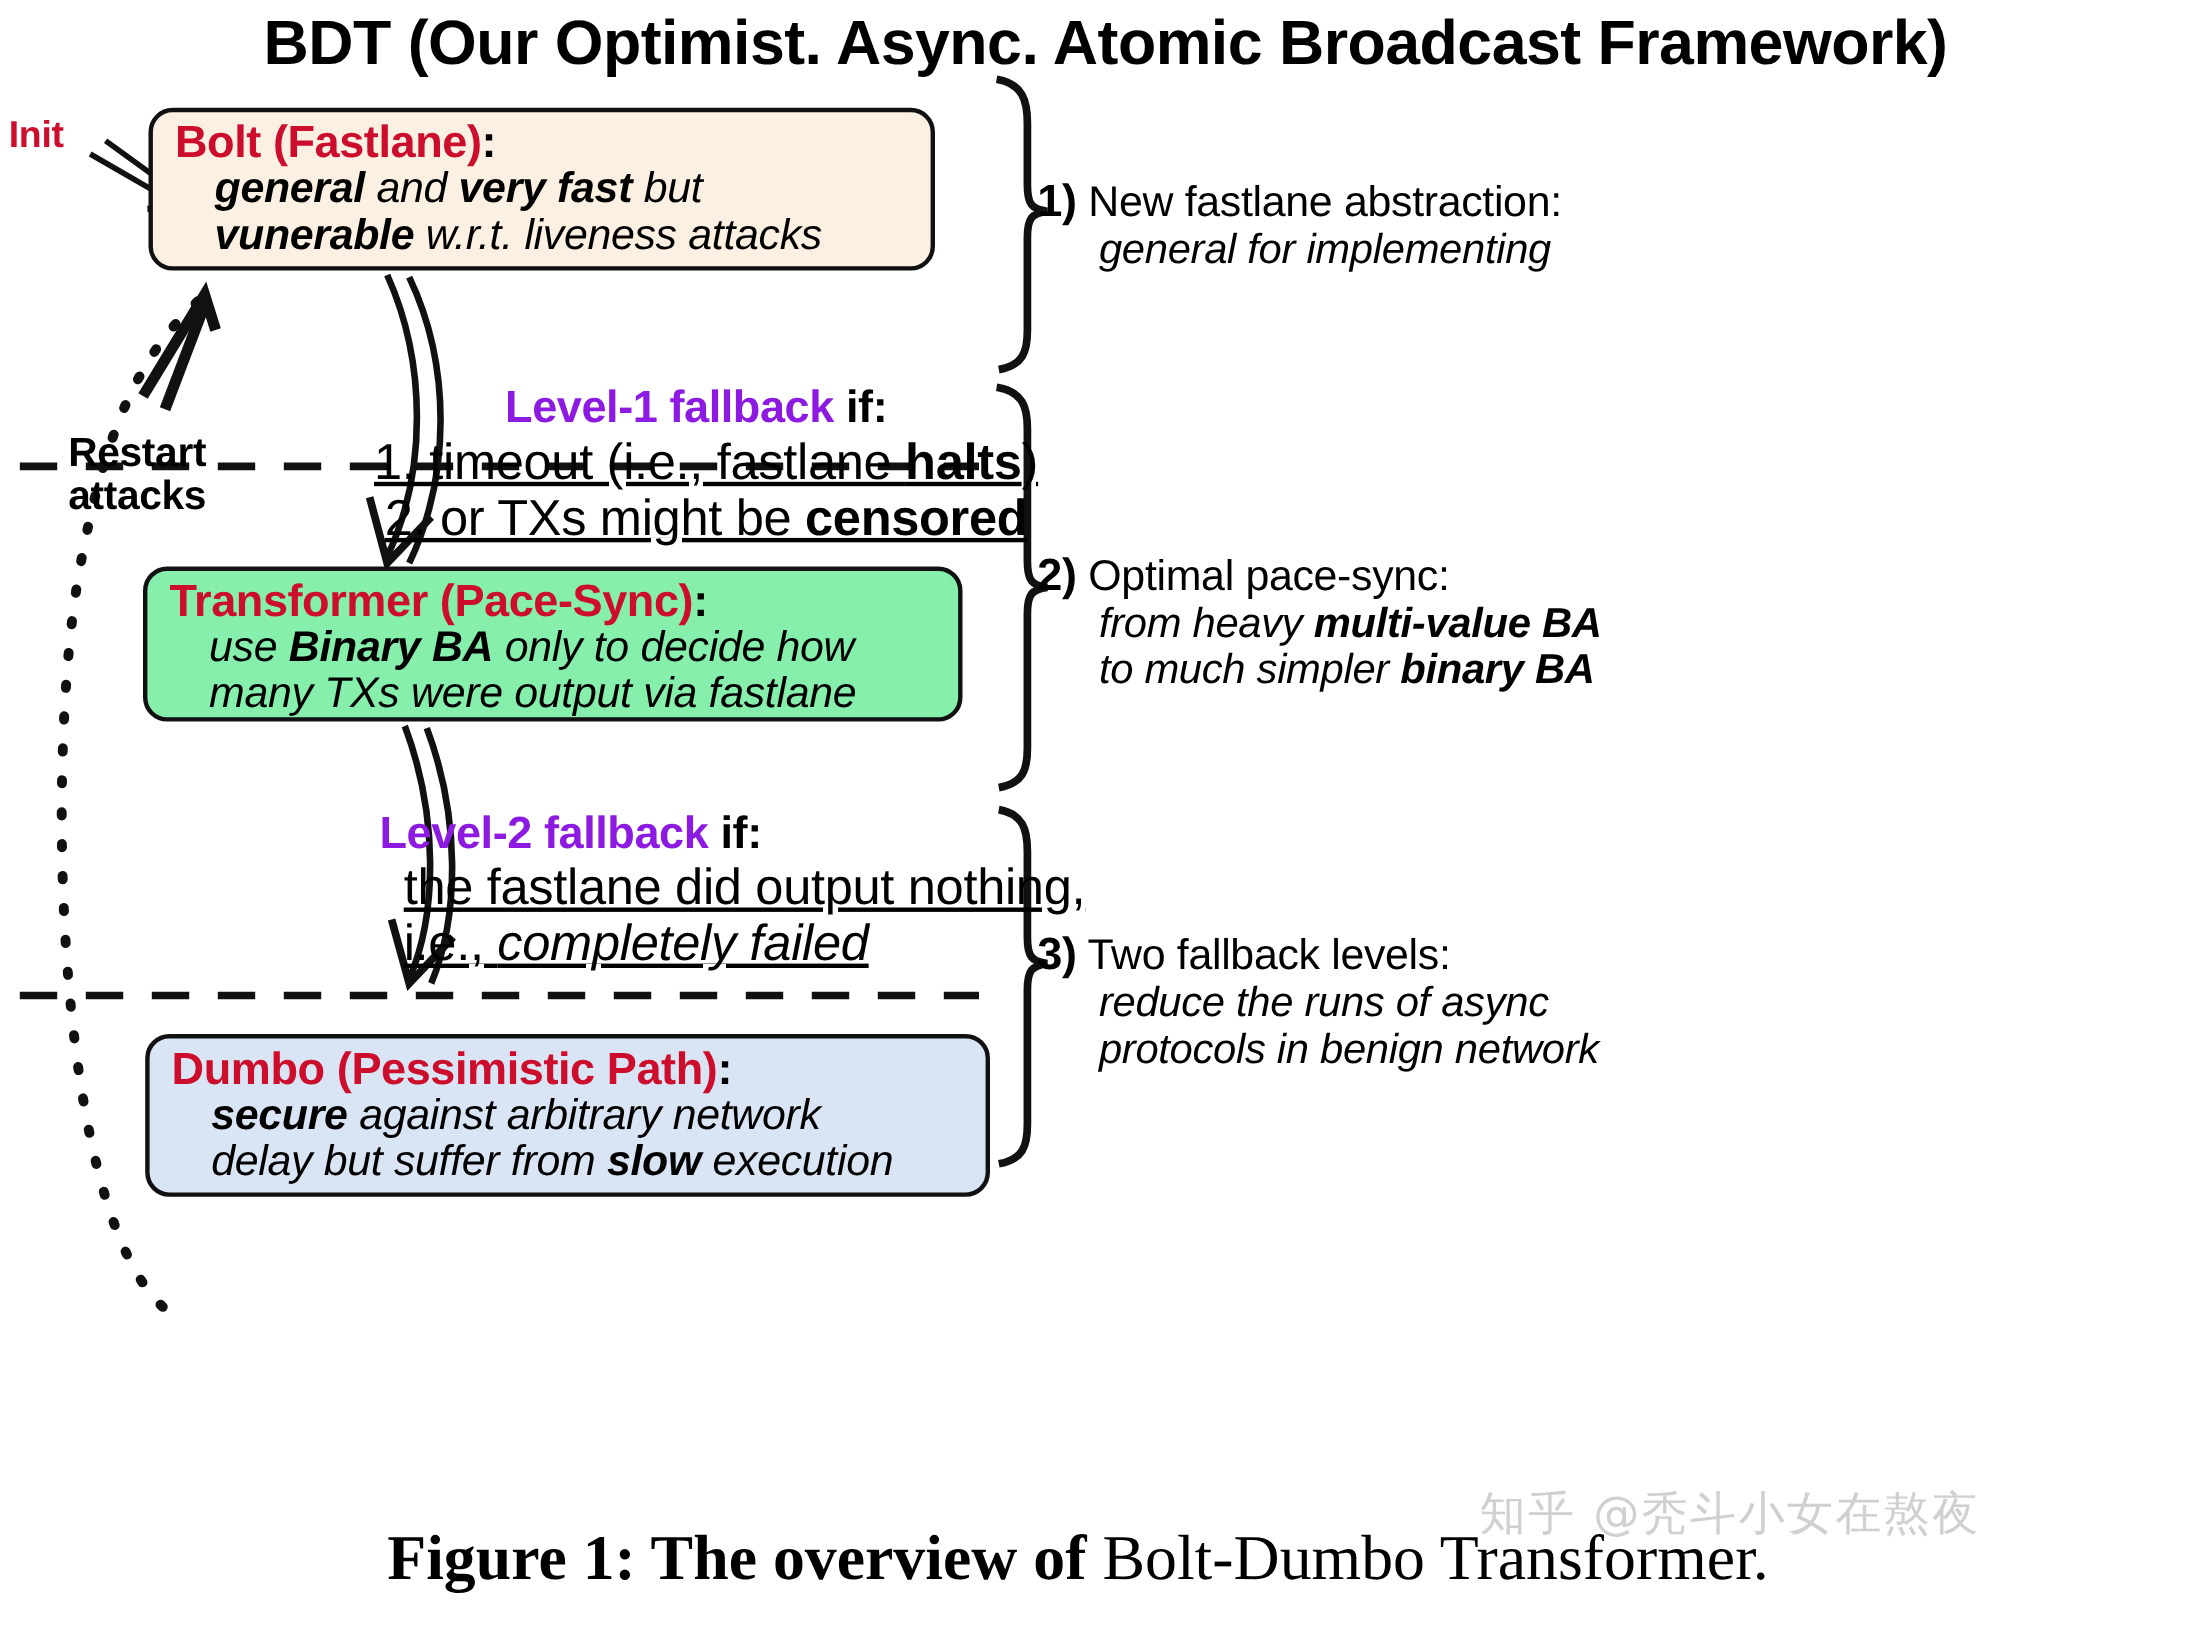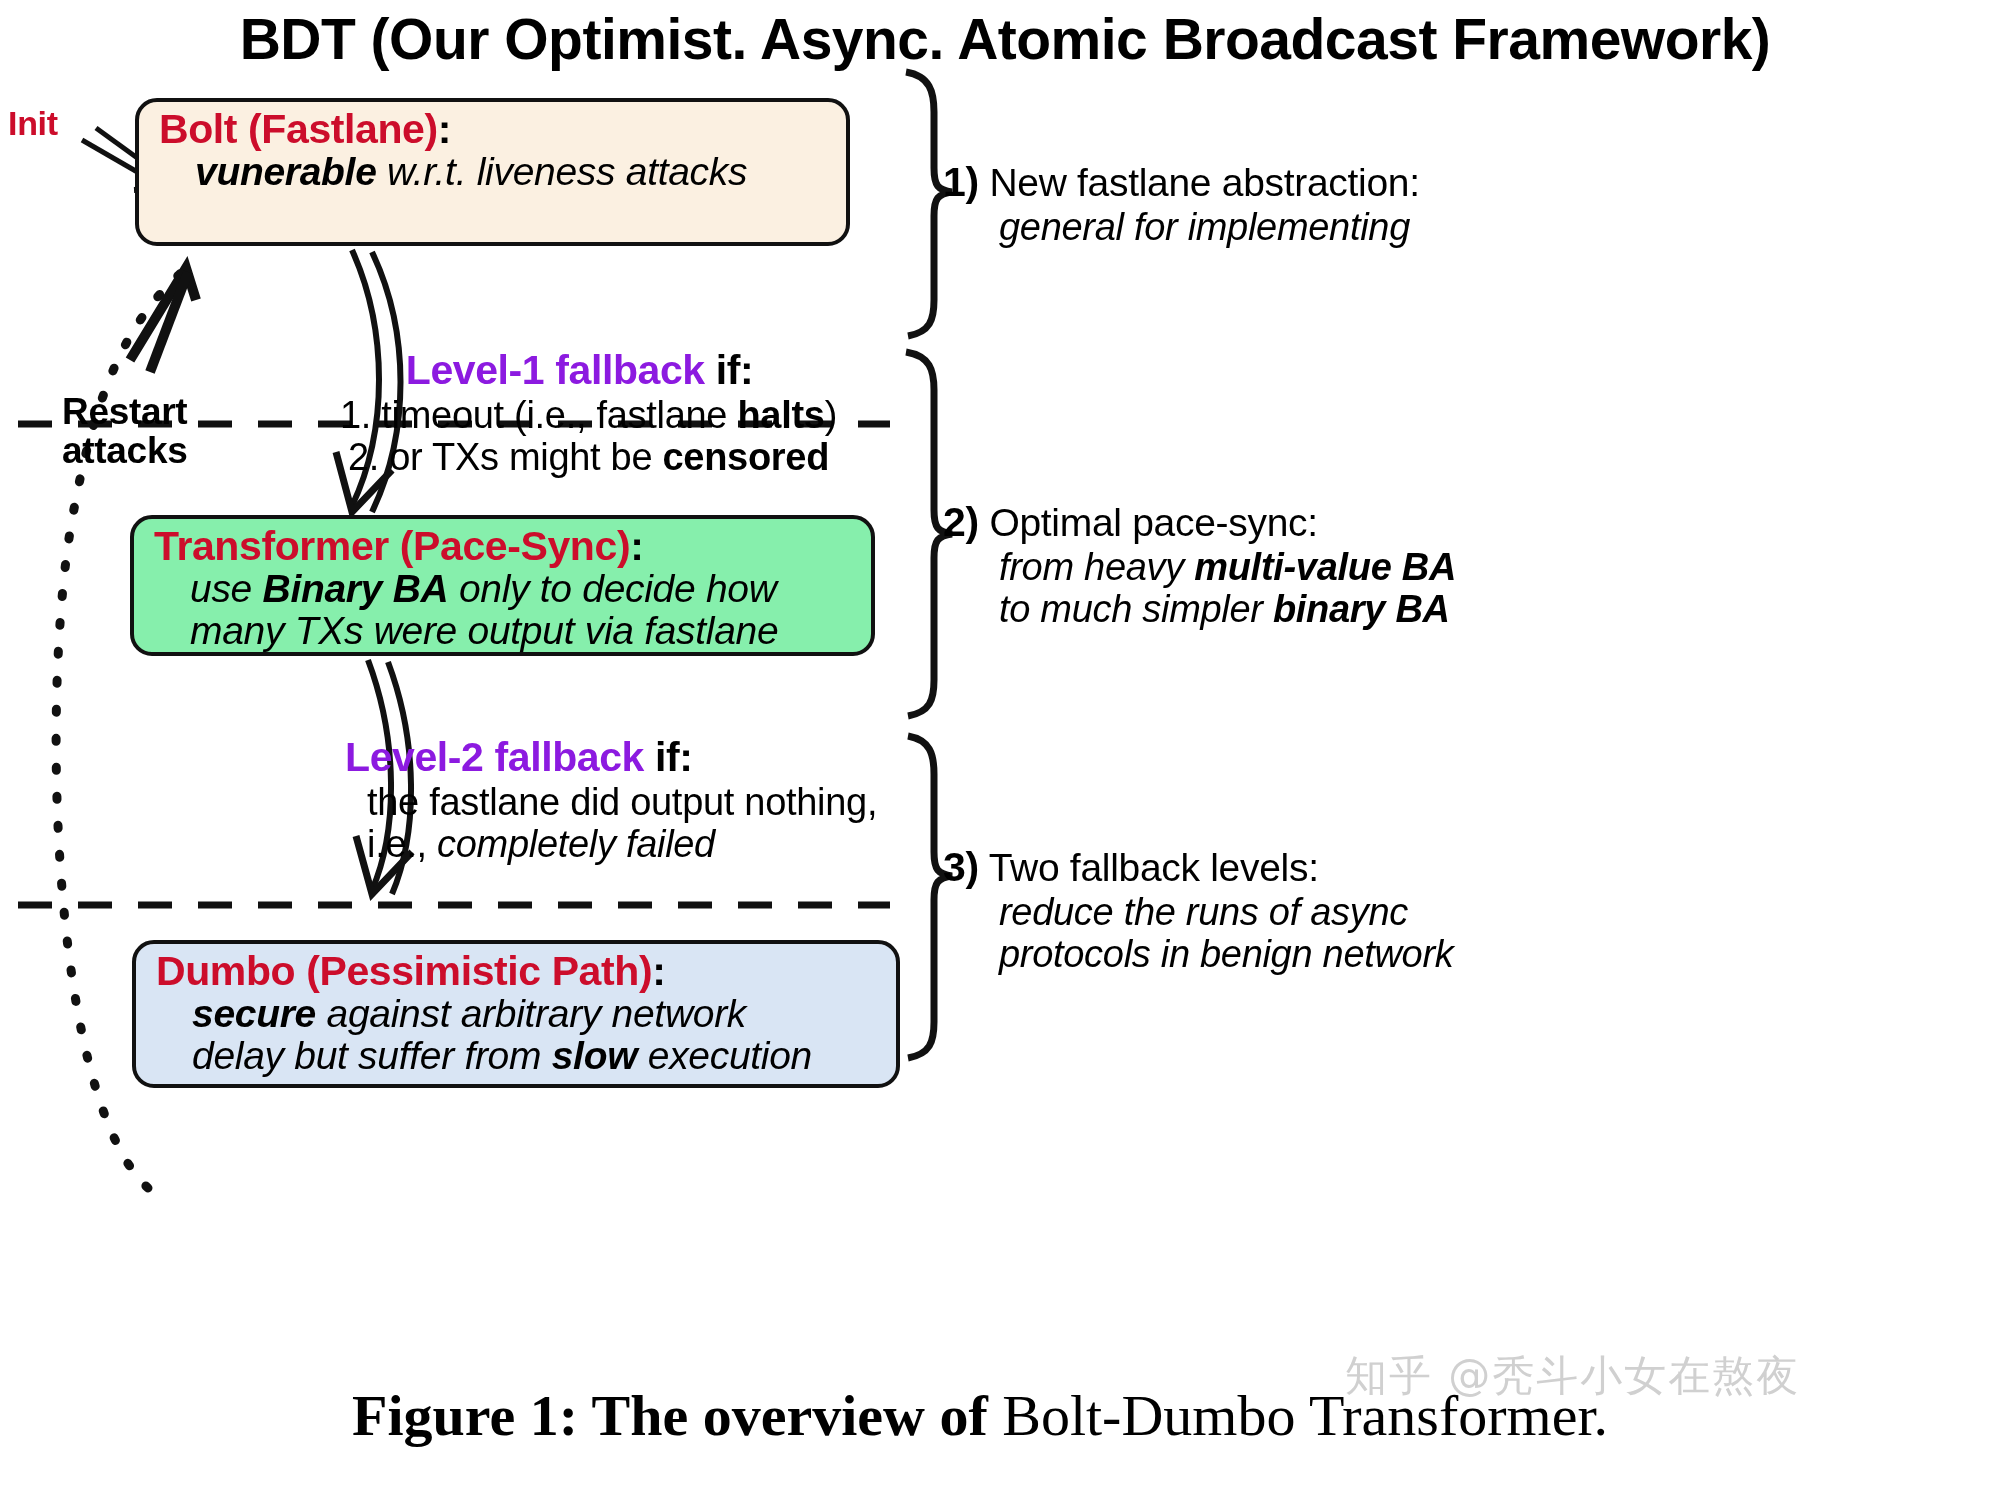--- a/index.html
+++ b/index.html
@@ -41,21 +41,21 @@
   #node-bolt{left:135px;top:98px;width:715px;height:148px;background:#fbf0e1;}
   #node-transformer{left:130px;top:515px;width:745px;height:141px;background:#86efac;}
   #node-dumbo{left:132px;top:895px;width:768px;height:148px;background:#d9e5f4;}
   #node-dumbo{top:int;margin-top:45px;}
   #node-dumbo{top:895px;}
 
   
   .fallback{position:absolute;color:#000;line-height:1.12;}
   .fallback .hd{font-size:41px;font-weight:bold;white-space:nowrap;letter-spacing:-0.4px;}
   .fallback .hd .pur{color:#8c1ae0;}
-  .fallback .li{font-size:38px;white-space:nowrap;letter-spacing:-0.3px;}
+  .fallback .li{font-size:46px;white-space:nowrap;letter-spacing:-0.3px;text-decoration:underline;}
   .fallback .li b{font-weight:bold;}
   .fallback .li i{font-style:italic;}
   #fallback-1{left:322px;top:348px;text-align:center;}
   #fallback-1 .li{padding-left:18px;}
   #fallback-2{left:345px;top:735px;}
   #fallback-2 .li{padding-left:22px;}
 
   
   .contrib{position:absolute;color:#000;line-height:1.12;}
   .contrib .c-hd{font-size:39px;white-space:nowrap;letter-spacing:-0.3px;}
@@ -146,20 +146,21 @@
 
   <div id="label-init">Init</div>
 
   <div id="label-restart">
     <div>Restart</div>
     <div>attacks</div>
   </div>
 
   <div id="node-bolt" class="node">
     <span class="ttl"><span>Bolt (Fastlane)</span><span class="colon">:</span></span>
+    <span class="ln"><b>general</b><span> and </span><b>very fast</b><span> but</span></span>
     <span class="ln"><b>vunerable</b><span> w.r.t. liveness attacks</span></span>
   </div>
 
   <div id="fallback-1" class="fallback">
     <div class="hd"><span class="pur">Level-1 fallback</span><span> if:</span></div>
     <div class="li"><span>1. timeout (i.e., fastlane </span><b>halts</b><span>)</span></div>
     <div class="li"><span>2. or TXs might be </span><b>censored</b></div>
   </div>
 
   <div id="node-transformer" class="node">

